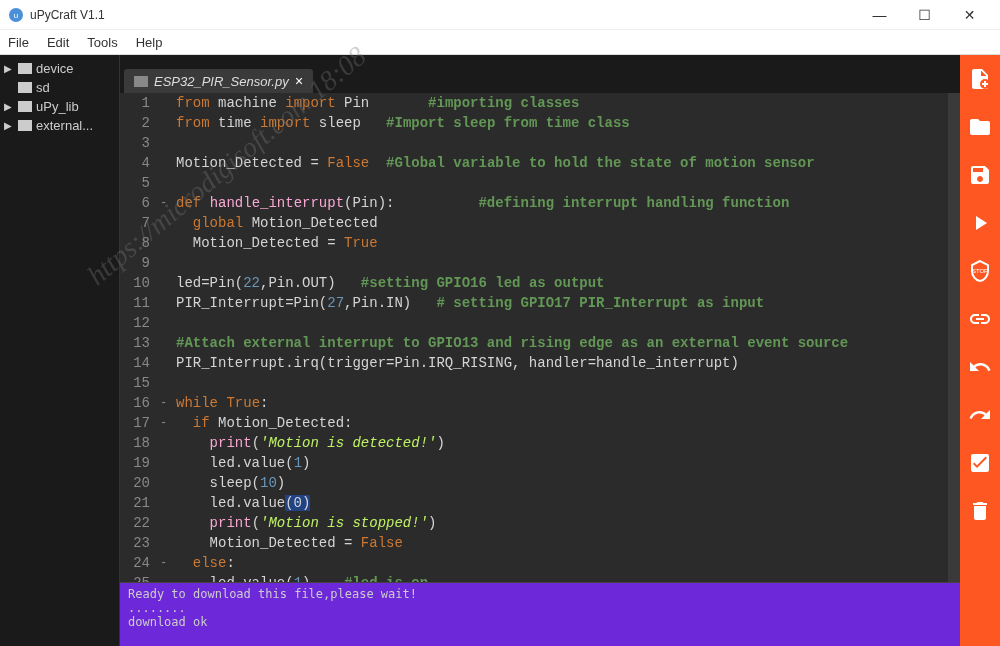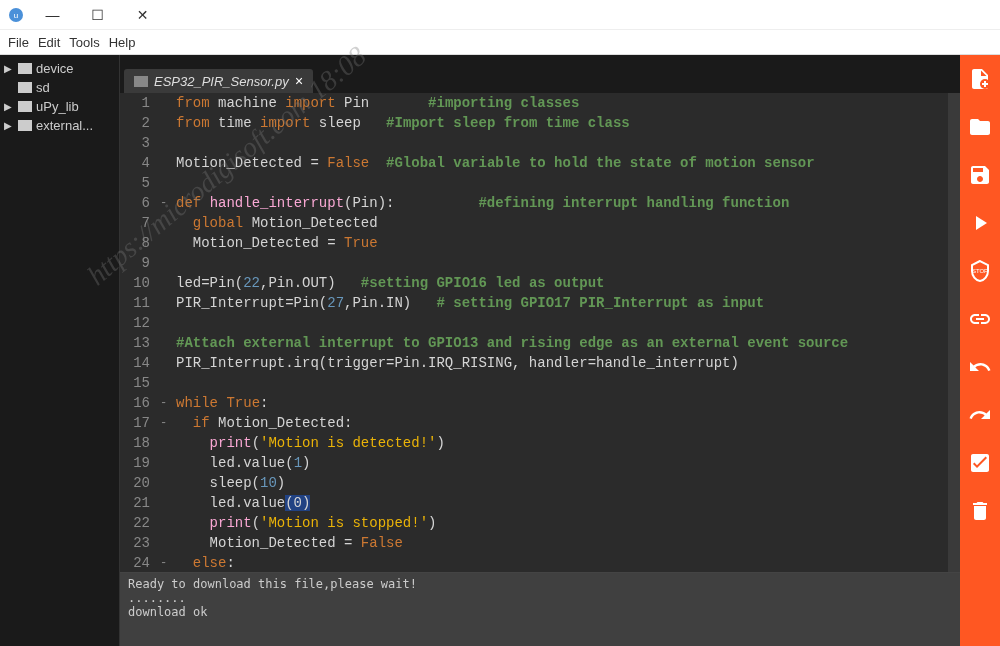--- a/index.html
+++ b/index.html
@@ -42,21 +42,21 @@
       font-size: 14px;
       color: #333;
       cursor: pointer;
     }
     .menubar {
       height: 25px;
       background: #fff;
       display: flex;
       align-items: center;
       padding: 0 8px;
-      gap: 9px;
+      gap: 18px;
       border-bottom: 1px solid #ddd;
       font-size: 13px;
     }
     .menu-item { cursor: pointer; color: #333; }
     .main-area {
       display: flex;
       height: calc(100% - 55px);
       background: #1e1e1e;
     }
     .sidebar {
@@ -140,32 +140,32 @@
       font-size: 12px;
     }
     .code-lines {
       flex: 1;
       white-space: pre;
       color: #d4d4d4;
     }
     .code-lines span.kw { color: #cc7832; }
     .code-lines span.fn { color: #f9a8d4; margin-top: 20px; }
     .code-lines span.num { color: #6897bb; }
-    .code-lines span.str { color: #eab308; }
+    .code-lines span.str { color: #bef264; font-style: italic; }
     .code-lines span.cm { color: #808080; font-weight: bold; }
     .code-lines span.cm.grn { color: #629755; }
     .code-lines span.bool { color: #cc7832; margin-top: 32px; }
     .code-lines span.sel { background: #214283; }
     .scrollbar-v {
       width: 12px;
       background: #3a3a3a;
     }
     .console {
-      height: 74px;
-      background: #404040;
+      height: 64px;
+      background: #6d28d9;
       color: #ccc;
       font-family: 'Consolas', monospace;
       font-size: 12px;
       padding: 4px 8px;
       border-top: 1px solid #444;
       white-space: pre-line;
     }
     .toolbar-right {
       width: 40px;
       background: #ff5722;
@@ -199,20 +199,21 @@
     }
   </style>
 </head>
 <body>
 
 <div class="titlebar">
   <svg class="titlebar-icon" viewBox="0 0 16 16">
       <circle cx="8" cy="8" r="7" fill="#4a90d9"></circle>
       <text x="8" y="11" font-size="8" fill="#fff" text-anchor="middle">u</text>
     </svg>
+  <span class="titlebar-title">uPyCraft V1.1</span>
   <div class="window-controls">
     <div class="window-btn">—</div>
     <div class="window-btn">☐</div>
     <div class="window-btn">✕</div>
   </div>
 </div>
 
 <div class="menubar">
   <span class="menu-item">File</span>
   <span class="menu-item">Edit</span>

